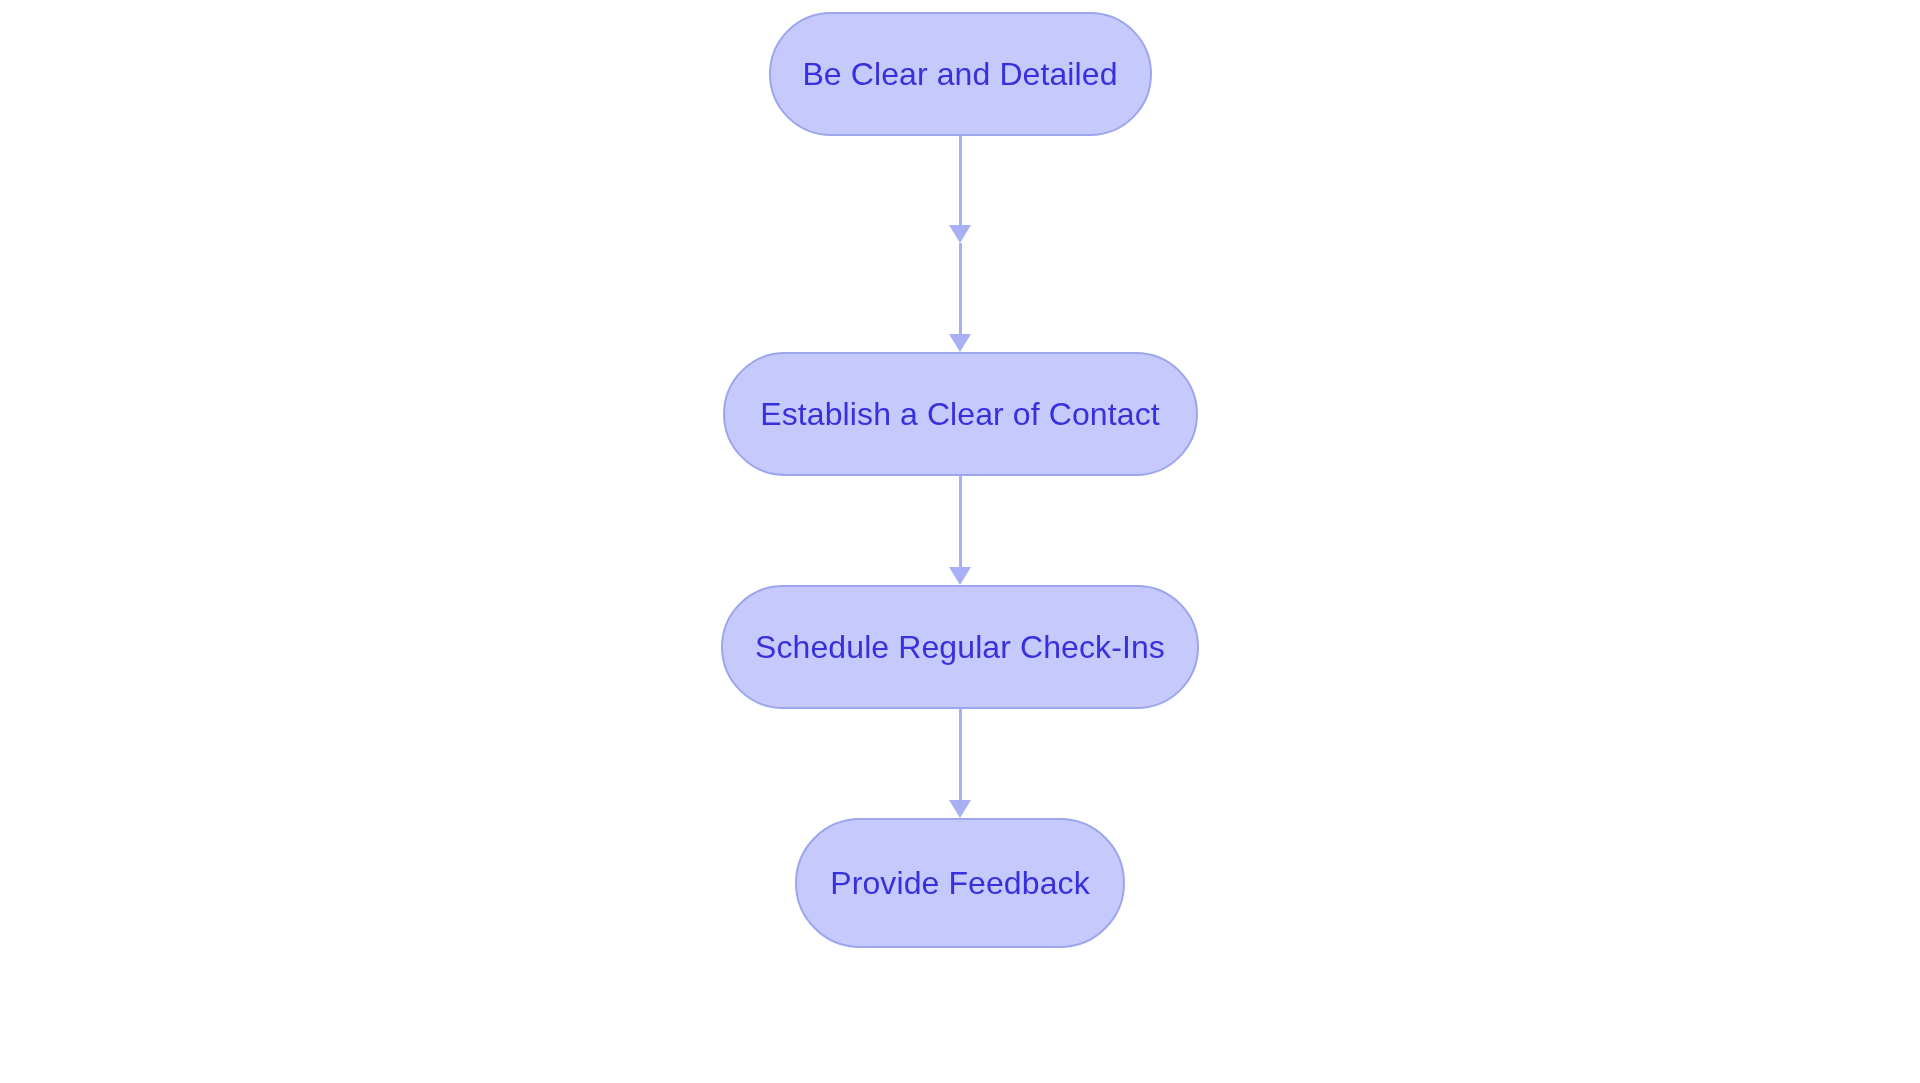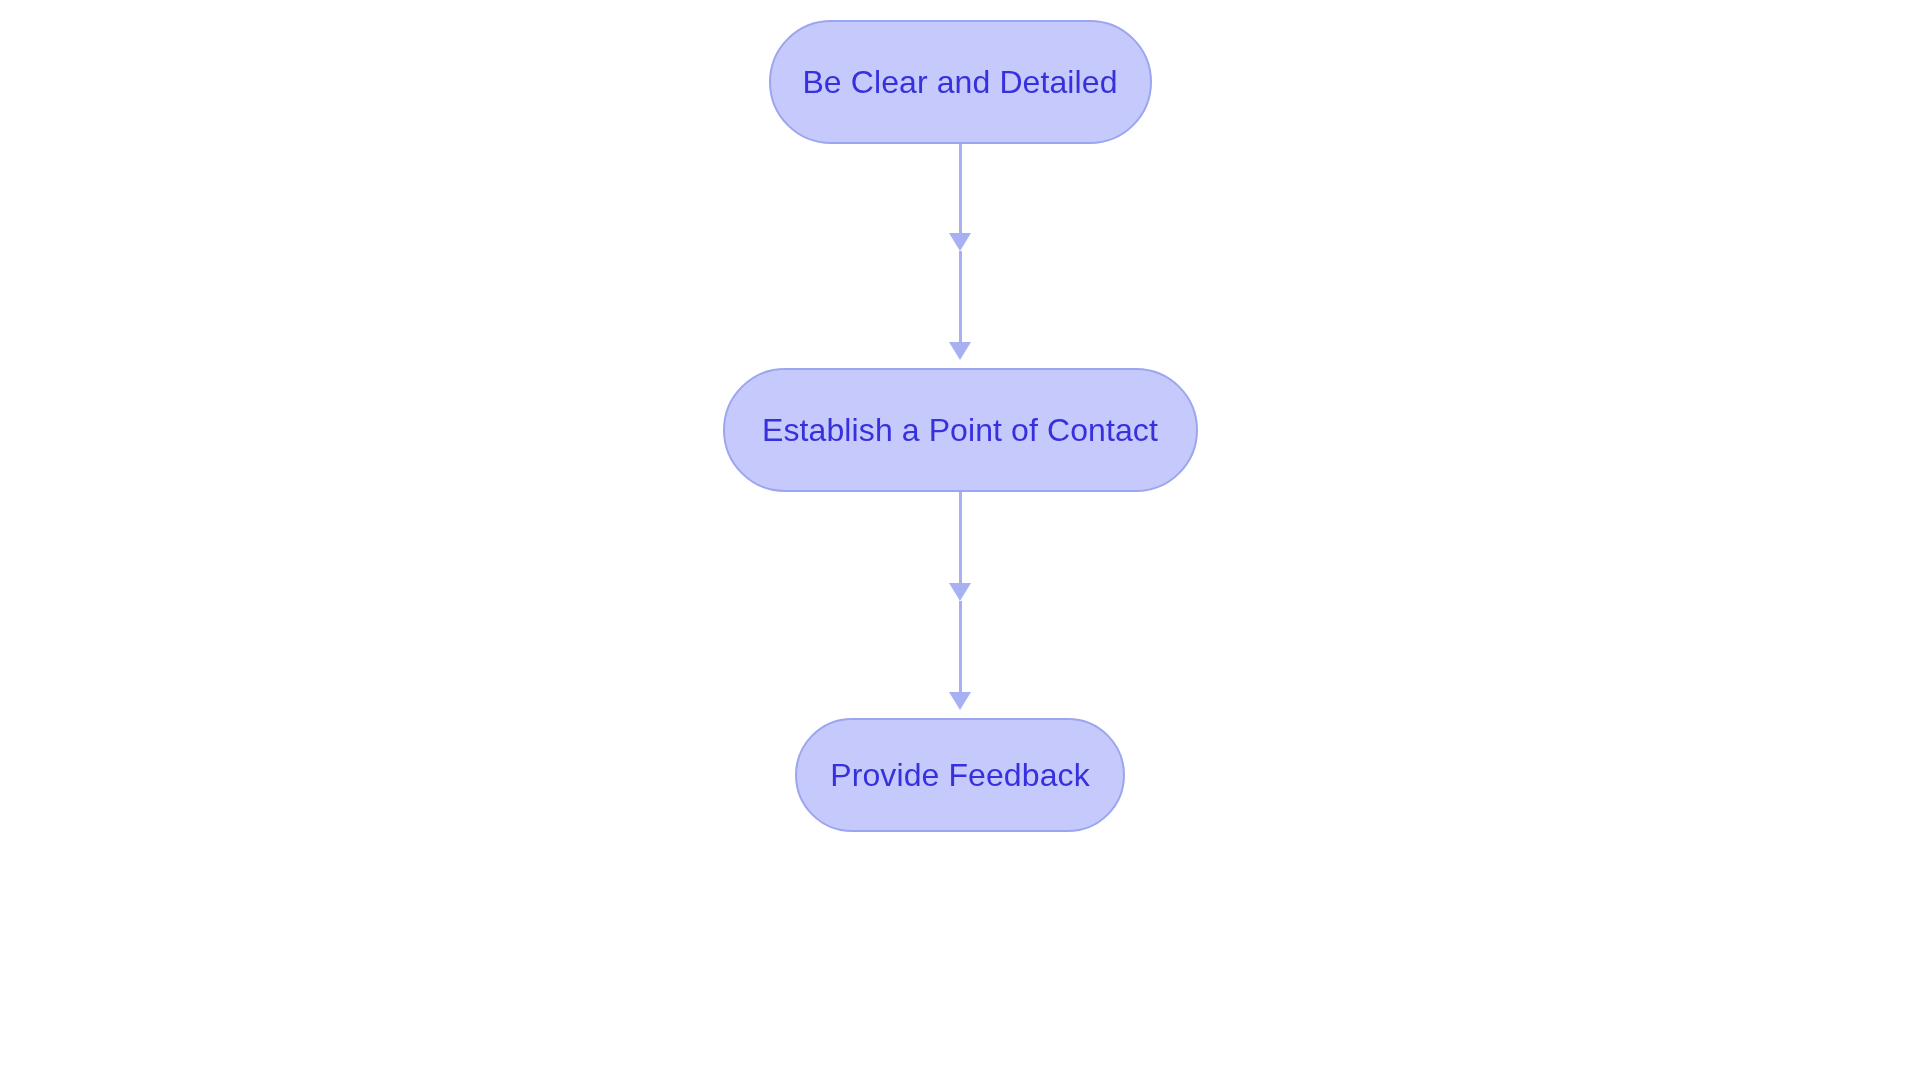--- a/index.html
+++ b/index.html
@@ -38,21 +38,20 @@
   .node {
     box-sizing: border-box;
     height: 124px;
     background: #c6c9fb;
     border: 2px solid #9ba6ef;
     border-radius: 62px;
     display: flex;
     align-items: center;
     justify-content: center;
     flex: 0 0 auto;
-    margin-top: 8px;
   }
 
   .node-label {
     color: #3730dd;
     font-size: 32px;
     font-weight: 400;
     line-height: 1;
     letter-spacing: 0.1px;
     white-space: nowrap;
     padding: 0 38px;
@@ -105,32 +104,35 @@
       <div class="connector-head"></div>
     </div>
 
 
     <div class="connector" style="height:109px">
       <div class="connector-line"></div>
       <div class="connector-head"></div>
     </div>
 
     <div class="node" style="width:475px">
-      <span class="node-label">Establish a Point of Contact</span>
+      <span class="node-label">Establish a Clear of Contact</span>
     </div>
 
     <div class="connector" style="height:109px">
       <div class="connector-line"></div>
       <div class="connector-head"></div>
     </div>
 
+    <div class="node" style="width:478px">
+      <span class="node-label">Schedule Regular Check-Ins</span>
+    </div>
 
     <div class="connector" style="height:109px">
       <div class="connector-line"></div>
       <div class="connector-head"></div>
     </div>
 
-    <div class="node" style="width:330px;height:114px;border-radius:65px">
+    <div class="node" style="width:330px;height:130px;border-radius:65px">
       <span class="node-label">Provide Feedback</span>
     </div>
 
   </div>
 </div>
 
 </body></html>

